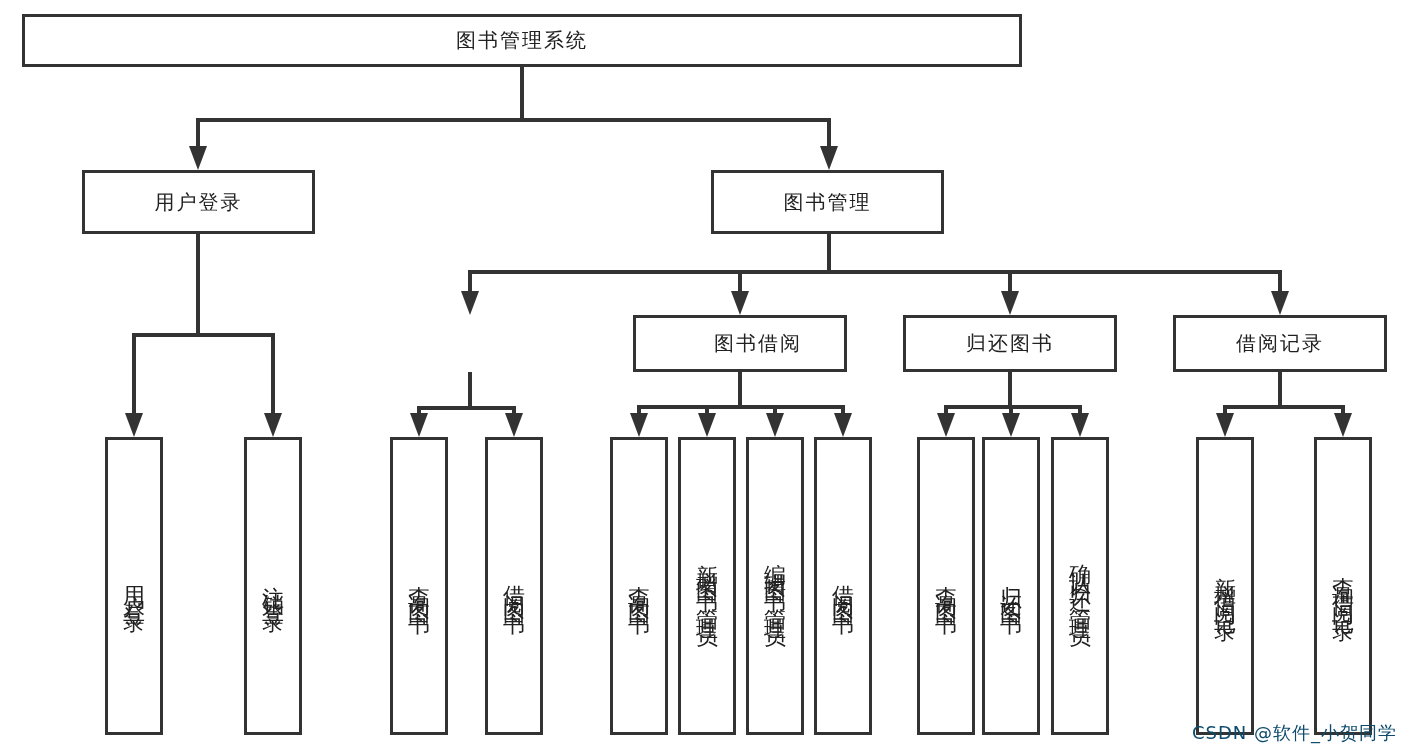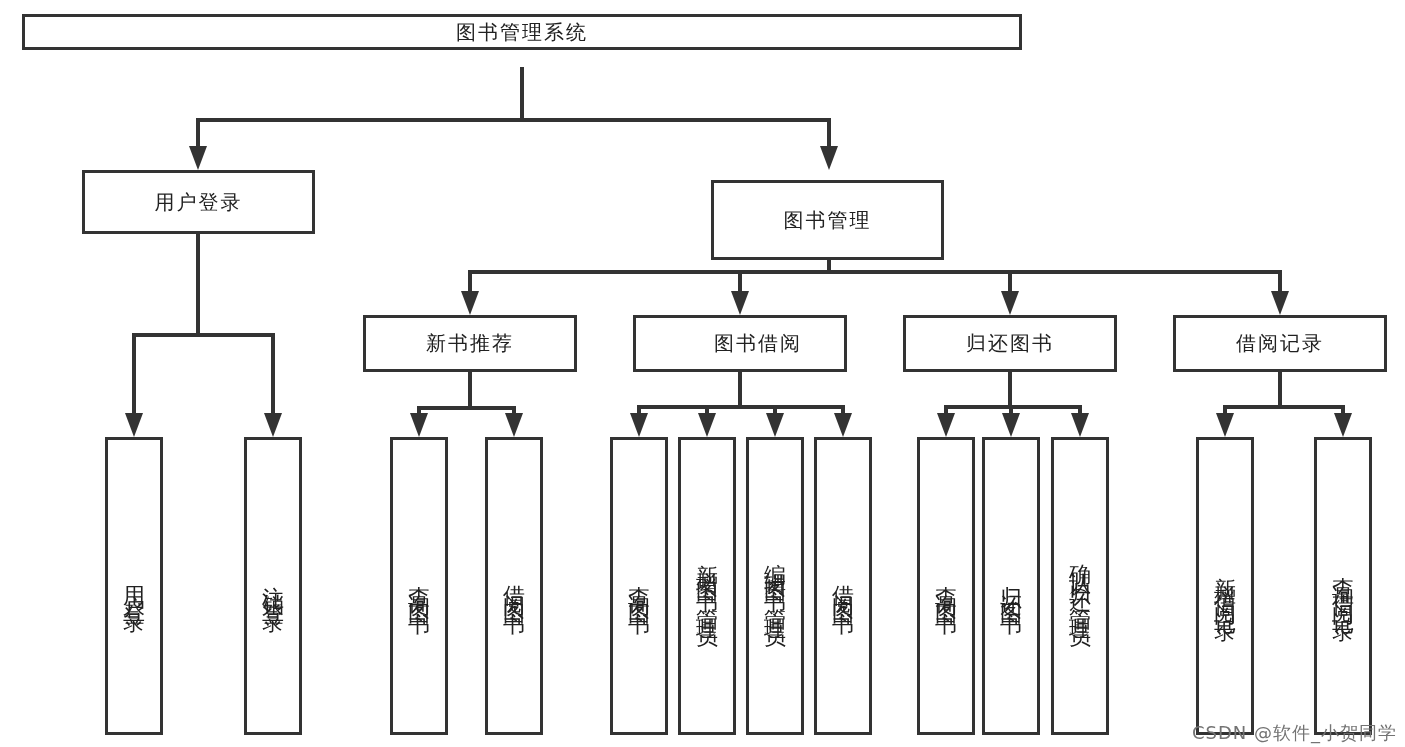--- a/index.html
+++ b/index.html
@@ -44,24 +44,24 @@
   }
   .box.v .vtext {
     writing-mode: vertical-rl;
     text-orientation: mixed;
     font-size: 22px;
     letter-spacing: 9px;
     line-height: 1;
     white-space: nowrap;
   }
   
-  #n-root   { left: 22px;  top: 14px;  width: 1000px; height: 36px; }
+  #n-root   { left: 22px;  top: 14px;  width: 1000px; height: 53px; }
   
   #n-userlogin { left: 82px;  top: 170px; width: 233px; height: 64px; }
-  #n-bookmgmt  { left: 711px; top: 180px; width: 233px; height: 80px; }
+  #n-bookmgmt  { left: 711px; top: 170px; width: 233px; height: 64px; }
   
   .lvl3 { top: 315px; width: 214px; height: 57px; }
   #n-newbookrec   { left: 363px; }
   #n-bookborrow   { left: 633px; padding-left: 36px; }
   #n-currentborrow{ left: 903px; }
   #n-borrowrecord { left: 1173px; }
   
   #l-userlogin     { left: 105px; }
   #l-logout        { left: 244px; }
   #l-querybook-a   { left: 390px; }
@@ -74,21 +74,21 @@
   #l-returnbook    { left: 982px; }
   #l-confirmreturn { left: 1051px; }
   #l-addrecord     { left: 1196px; }
   #l-queryrecord   { left: 1314px; }
 
   .watermark {
     position: absolute;
     right: 8px;
     bottom: 2px;
     font-size: 18px;
-    color: #737373;
+    color: #0c4a6e;
     letter-spacing: 1px;
     z-index: 3;
     white-space: nowrap;
   }
 </style>
 </head>
 <body>
 
 <div id="stage">
 
@@ -143,23 +143,20 @@
     <span>图书管理系统</span>
   </div>
 
   <div id="n-userlogin" class="box h">
     <span>用户登录</span>
   </div>
   <div id="n-bookmgmt" class="box h">
     <span>图书管理</span>
   </div>
 
-  <div id="n-newbookrec" class="box h lvl3">
-    <span>新书推荐</span>
-  </div>
   <div id="n-bookborrow" class="box h lvl3">
     <span>图书借阅</span>
   </div>
   <div id="n-currentborrow" class="box h lvl3">
     <span>归还图书</span>
   </div>
   <div id="n-borrowrecord" class="box h lvl3">
     <span>借阅记录</span>
   </div>
 

